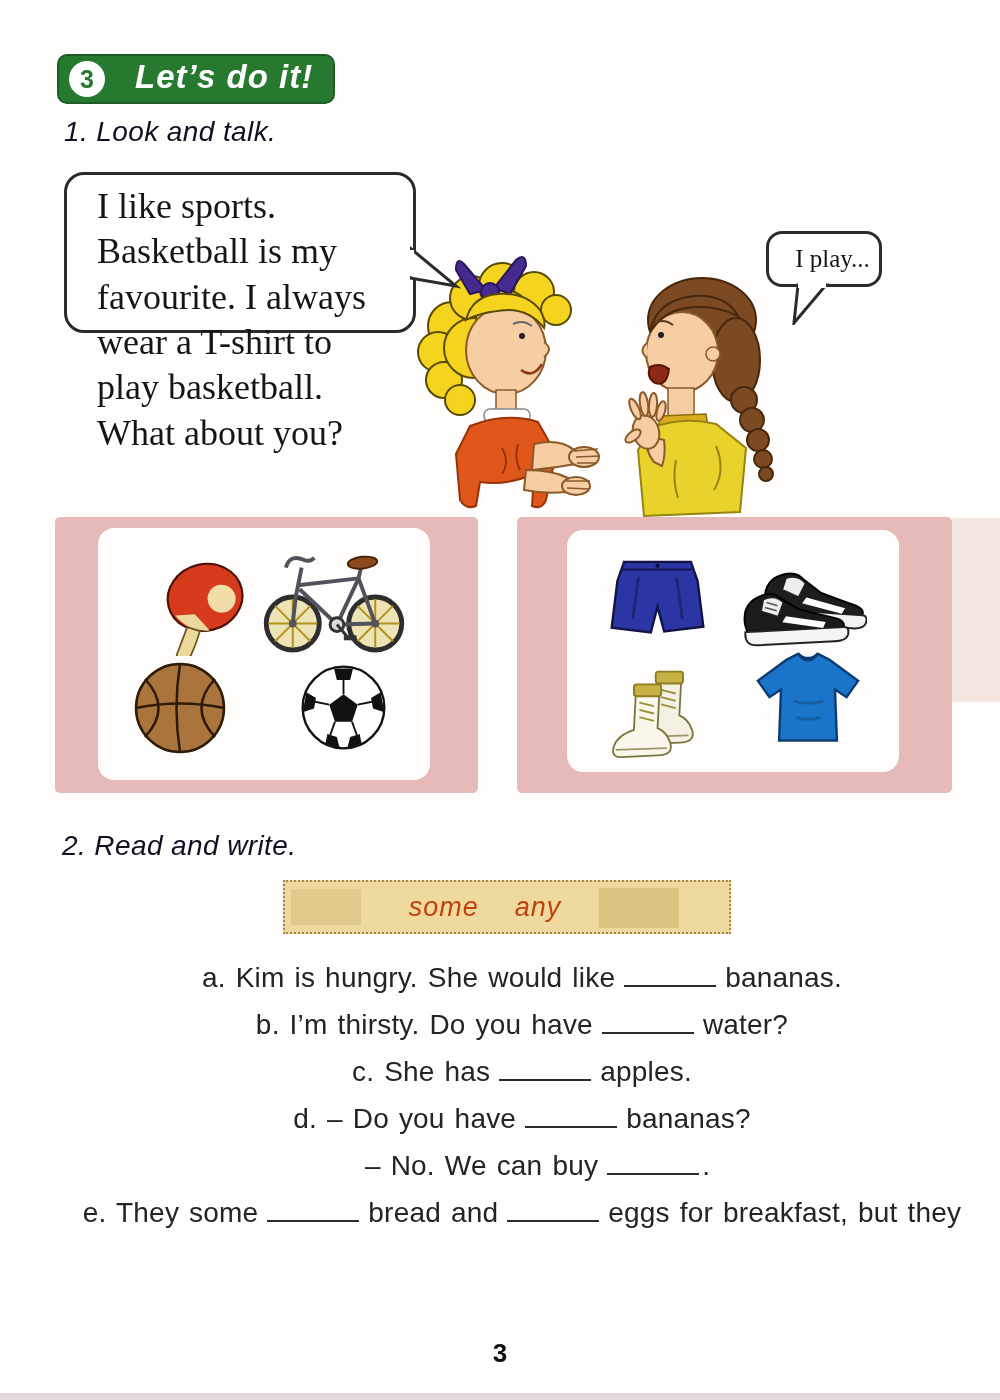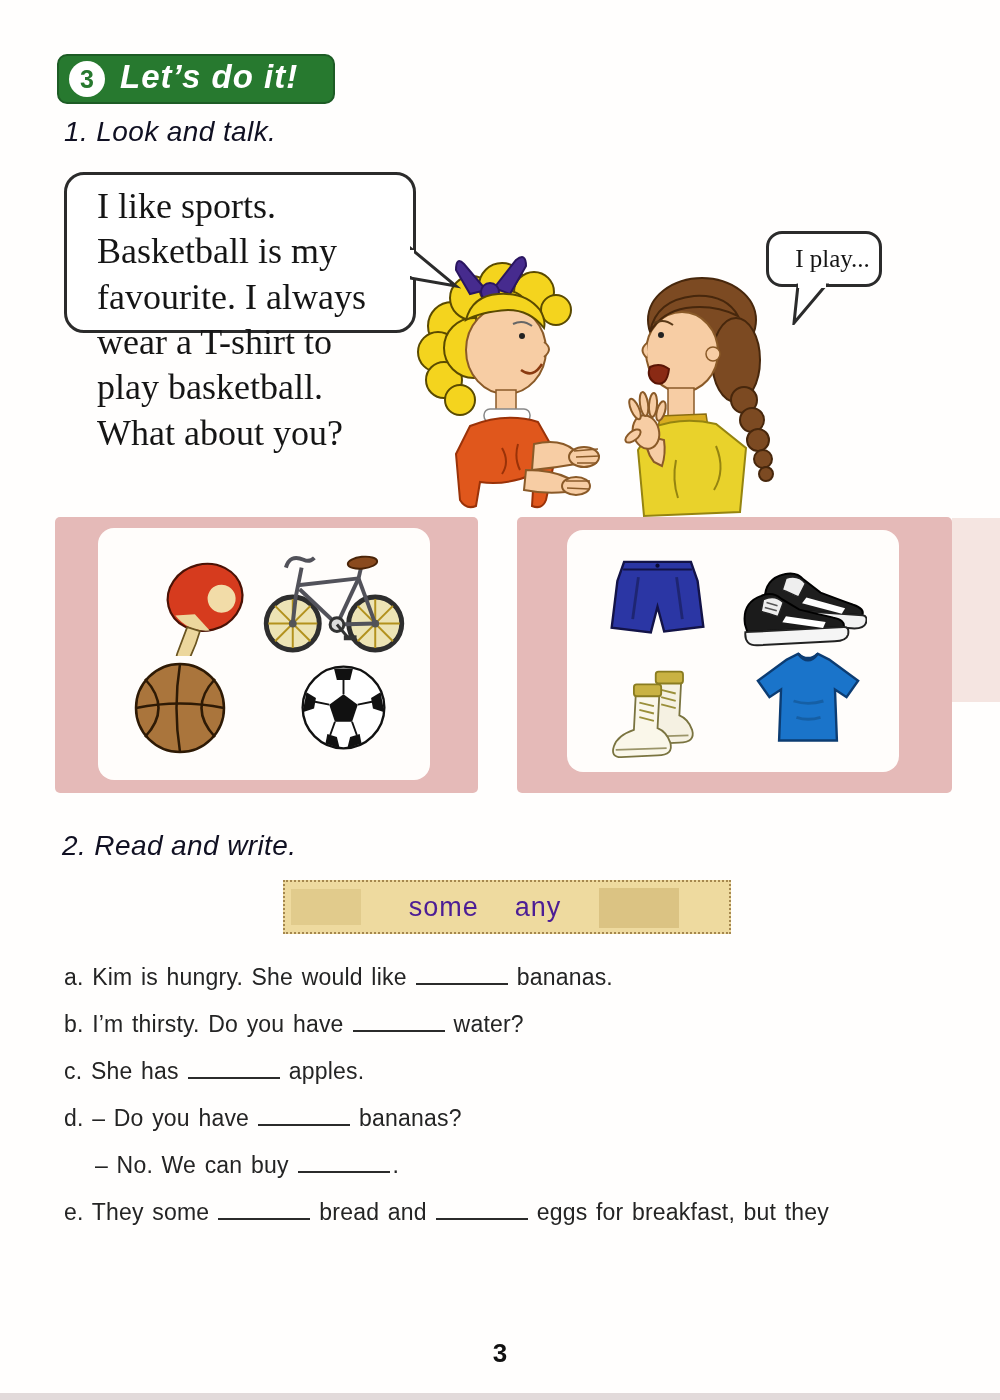--- a/index.html
+++ b/index.html
@@ -6,21 +6,21 @@
   .page{position:relative;width:1000px;height:1400px;background:#fffefd;overflow:hidden;
         font-family:"Liberation Sans",sans-serif;}
 
   
   .badge{position:absolute;left:57px;top:54px;width:278px;height:50px;
          background:var(--badge_green,#27792f);border:2px solid #1d5c25;border-radius:10px;
          box-sizing:border-box;display:flex;align-items:center;}
   .badge-circle{width:36px;height:36px;border-radius:50%;background:#fff;margin-left:10px;
                 display:flex;align-items:center;justify-content:center;flex:0 0 auto;}
   .badge-num{color:var(--badge_green,#27792f);font-weight:bold;font-size:25px;}
-  .badge-label{color:#fff;font-style:italic;font-weight:bold;font-size:33px;margin-left:15px;
+  .badge-label{color:#fff;font-style:italic;font-weight:bold;font-size:33px;margin-left:30px;
                letter-spacing:1px;padding-bottom:5px;}
 
   .sec-title{position:absolute;margin:0;font-weight:normal;font-style:italic;font-size:28px;
              color:#101022;letter-spacing:.4px;}
   #t1{left:64px;top:116px;}
   #t2{left:62px;top:830px;}
 
   
   .bubble{position:absolute;background:#fff;border:3px solid #2b2b2b;color:#151515;
           font-family:"Liberation Serif",serif;box-sizing:border-box;z-index:3;padding-left:17px;}
@@ -43,26 +43,26 @@
   .item{position:absolute;}
   .bleed{position:absolute;left:952px;top:518px;width:48px;height:184px;background:#f5e5e1;}
 
   
   .wordbank{position:absolute;left:283px;top:880px;width:448px;height:54px;
             background:var(--wordbank_tan,#eeda9f);border:2px dotted #a5874e;box-sizing:border-box;
             display:flex;align-items:center;justify-content:center;}
   .patch{position:absolute;}
   .patch-l{left:6px;top:7px;width:70px;height:36px;background:rgba(196,168,96,.30);}
   .patch-r{left:314px;top:6px;width:80px;height:40px;background:rgba(188,158,88,.38);}
-  .wb-words{display:flex;gap:36px;transform:translateX(-22px);font-size:27px;color:#4c1d95;
-            letter-spacing:1px;}
-
-  
-  .exercises{position:absolute;left:64px;top:964px;width:916px;font-size:23px;color:#242424;
-             letter-spacing:.2px;word-spacing:2px;}
+  .wb-words{display:flex;gap:36px;transform:translateX(-22px);font-size:27px;color:#c2410c;
+            letter-spacing:1px;font-style:italic;}
+
+  
+  .exercises{position:absolute;left:64px;top:964px;width:916px;font-size:28px;color:#242424;
+             letter-spacing:.2px;word-spacing:2px;text-align:center;}
   .ex-line{margin:0 0 20px 0;line-height:27px;}
   .ex-line.cont{padding-left:31px;}
   .blank{display:inline-block;width:92px;height:18px;border-bottom:2.5px solid #2b2b2b;
          margin:0 9px;vertical-align:baseline;}
   .blank.tight{margin-right:3px;}
 
   .page-num{position:absolute;left:0;right:0;top:1338px;text-align:center;font-weight:bold;
             font-size:26px;color:#111;}
   .scan-bottom{position:absolute;left:0;bottom:0;width:100%;height:7px;background:rgba(190,175,175,.45);}
 </style>

